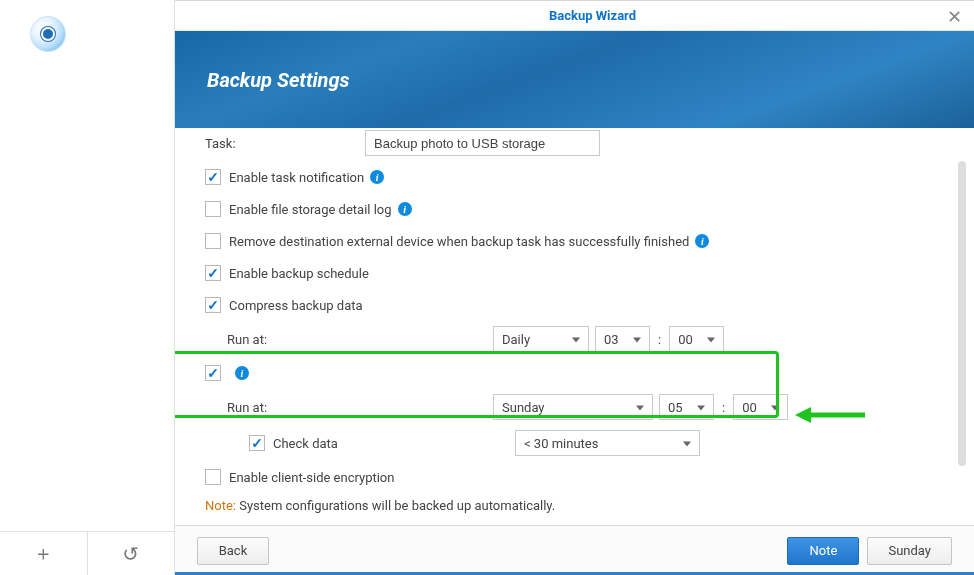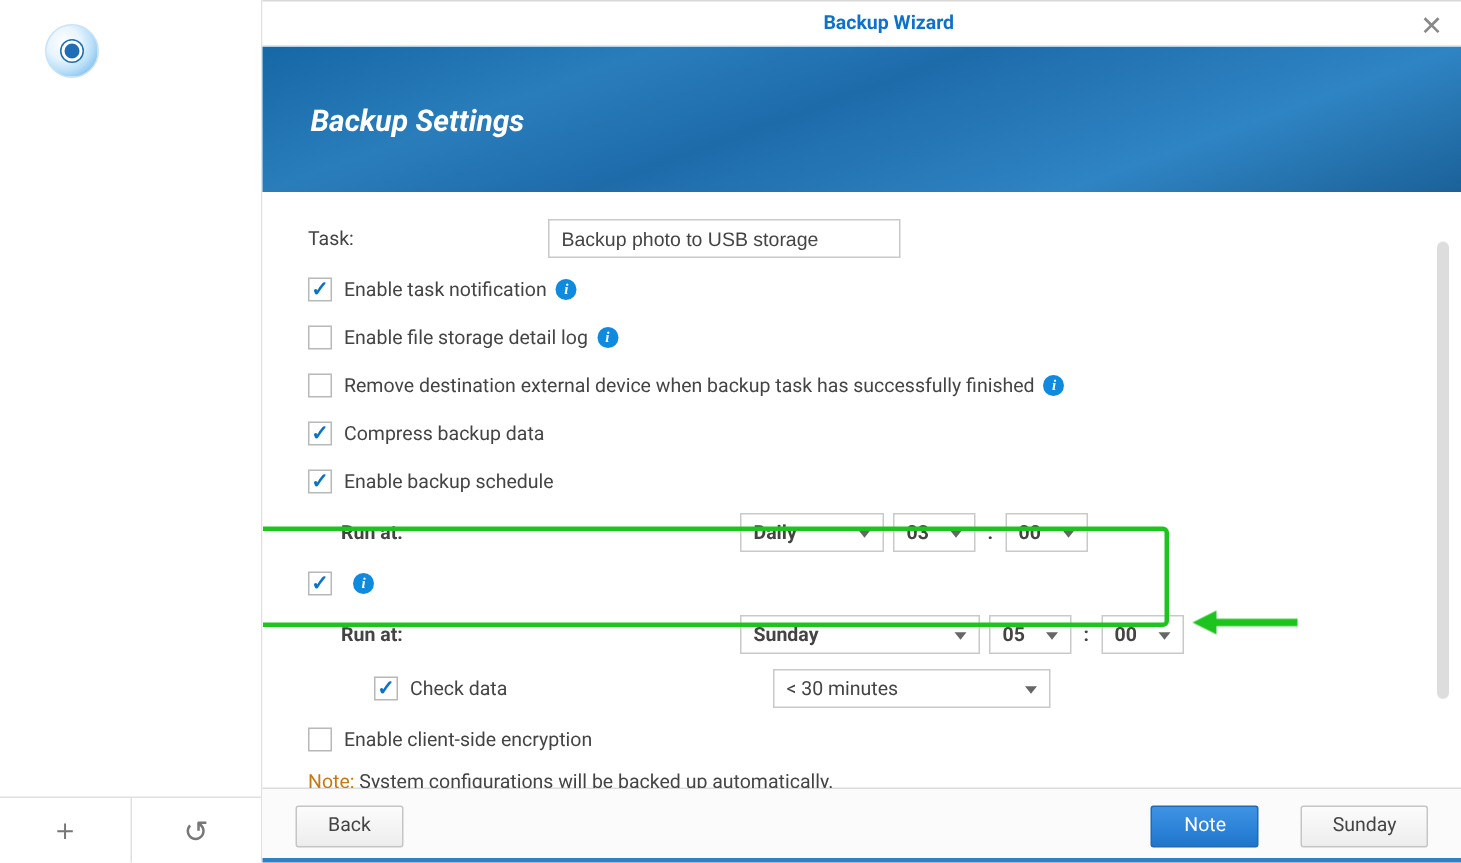--- a/index.html
+++ b/index.html
@@ -87,26 +87,26 @@
       height: 97px;
       background: linear-gradient(160deg, #1567a6 0%, #2a7dbb 25%, #1e6baa 45%, #2f84c3 75%, #1b6199 100%);
       display:flex; align-items:center;
       padding-left: 32px;
       font-style: italic;
     }
     .banner h1 { color: #fff; font-size: 20px; font-weight: bold; }
 
     .content {
       flex: 1;
-      padding: 18px 30px 5px 30px;
+      padding: 2px 30px 5px 30px;
       overflow-y: auto;
       position: relative;
     }
     .row { display:flex; align-items:center; margin-bottom: 10px; min-height: 22px;}
-    .row.indent1 { padding-left: 22px; font-weight: bold; }
+    .row.indent1 { padding-left: 22px; }
     .row.indent2 { padding-left: 44px; }
     .fieldlabel { width: 160px; color: #444; }
     .textbox {
       border: 1px solid #c9c9c9;
       height: 26px;
       padding: 0 8px;
       font-size: 13px;
       color: #444;
       width: 235px;
       background:#fff;
@@ -180,21 +180,20 @@
       background: #ddd;
       border-radius: 4px;
     }
 
     .footer {
       height: 50px;
       border-top: 1px solid #dcdcdc;
       display:flex; align-items:center;
       padding: 0 22px;
       background: #fbfbfb;
-      gap: 20px;
     }
     .btn {
       height: 28px;
       padding: 0 20px;
       border: 1px solid #c5c5c5;
       background: linear-gradient(#fcfcfc,#ededed);
       color:#444;
       font-size:13px;
       cursor:pointer;
       border-radius:2px;
@@ -262,26 +261,26 @@
     </div>
 
     <div class="row">
       <span class="chk"></span>
       <span class="chklabel">Remove destination external device when backup task has successfully finished</span>
       <span class="info-icon">i</span>
     </div>
 
     <div class="row">
       <span class="chk checked"></span>
+      <span class="chklabel">Enable backup schedule</span>
+    </div>
+
+    <div class="row">
+      <span class="chk checked"></span>
       <span class="chklabel">Compress backup data</span>
-    </div>
-
-    <div class="row">
-      <span class="chk checked"></span>
-      <span class="chklabel">Enable backup schedule</span>
     </div>
 
     <div class="row indent1">
       <span class="fieldlabel" style="width:266px;">Run at:</span>
       <div class="sched-row">
         <span class="sel" style="width:96px;">
             <span>Daily</span>
           </span>
         <span class="sel" style="width:55px;">
             <span>03</span>

